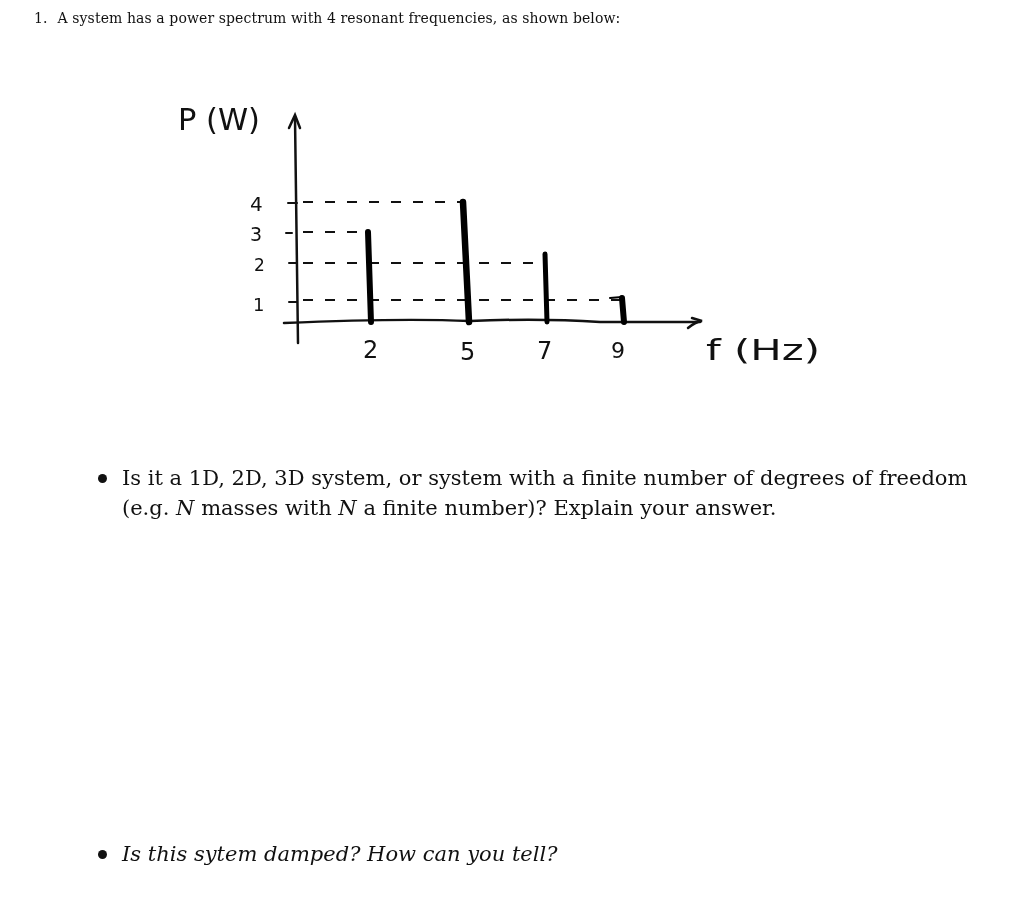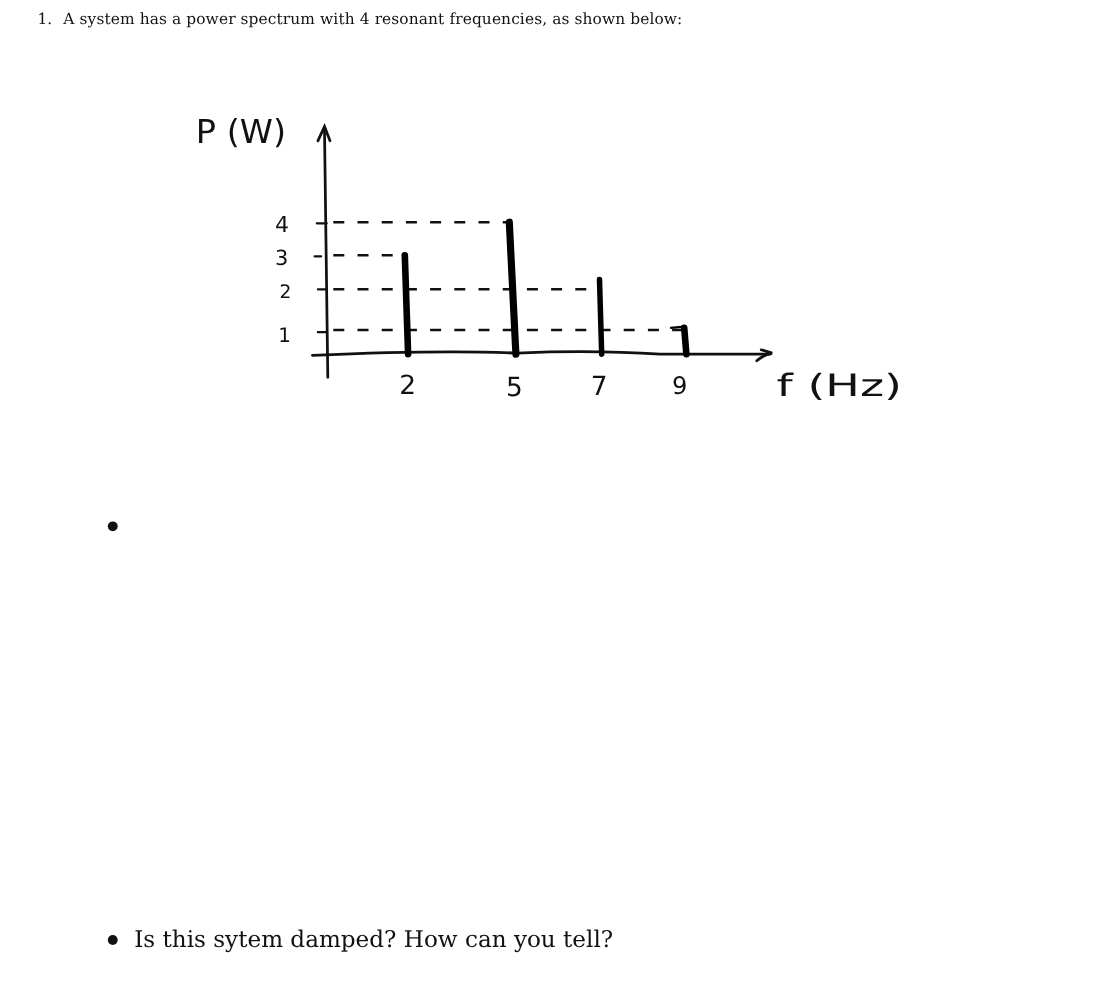--- a/index.html
+++ b/index.html
@@ -23,21 +23,21 @@
       position: absolute; left: 98px; font-size: 21px; line-height: 30px;
     }
     .bullet .dot {
       position: absolute; left: 0; top: 11px; width: 9px; height: 9px;
       border-radius: 50%; background: #111;
     }
     .bullet .text { position: absolute; left: 24px; top: 0; }
     .b1 { top: 463px; width: 900px; }
     .b1 .text { white-space: nowrap; }
     .b2 { top: 839px; width: 600px; }
-    .b2 .text { white-space: nowrap; }
+    .b2 .text { white-space: nowrap; font-style: italic; }
     em { font-style: italic; }
   </style>
 </head>
 <body>
 
 <div class="question-title">
   <span class="num">1.</span><span>A system has a power spectrum with 4 resonant frequencies, as shown below:</span>
 </div>
 
 <div class="chart-wrap">
@@ -91,19 +91,21 @@
       <text class="hand" x="611" y="358" font-size="22">9</text>
     </g>
 
     <text class="hand" x="706" y="360" font-size="28" textLength="114" lengthAdjust="spacingAndGlyphs">f (Hz)</text>
   </svg>
 </div>
 
 <div class="bullet b1">
   <span class="dot"></span>
   <div class="text">
+    <div>Is it a 1D, 2D, 3D system, or system with a finite number of degrees of freedom</div>
+    <div><span>(e.g. </span><em>N</em><span> masses with </span><em>N</em><span> a finite number)? Explain your answer.</span></div>
   </div>
 </div>
 
 <div class="bullet b2">
   <span class="dot"></span>
   <div class="text">Is this sytem damped? How can you tell?</div>
 </div>
 
 </body></html>

